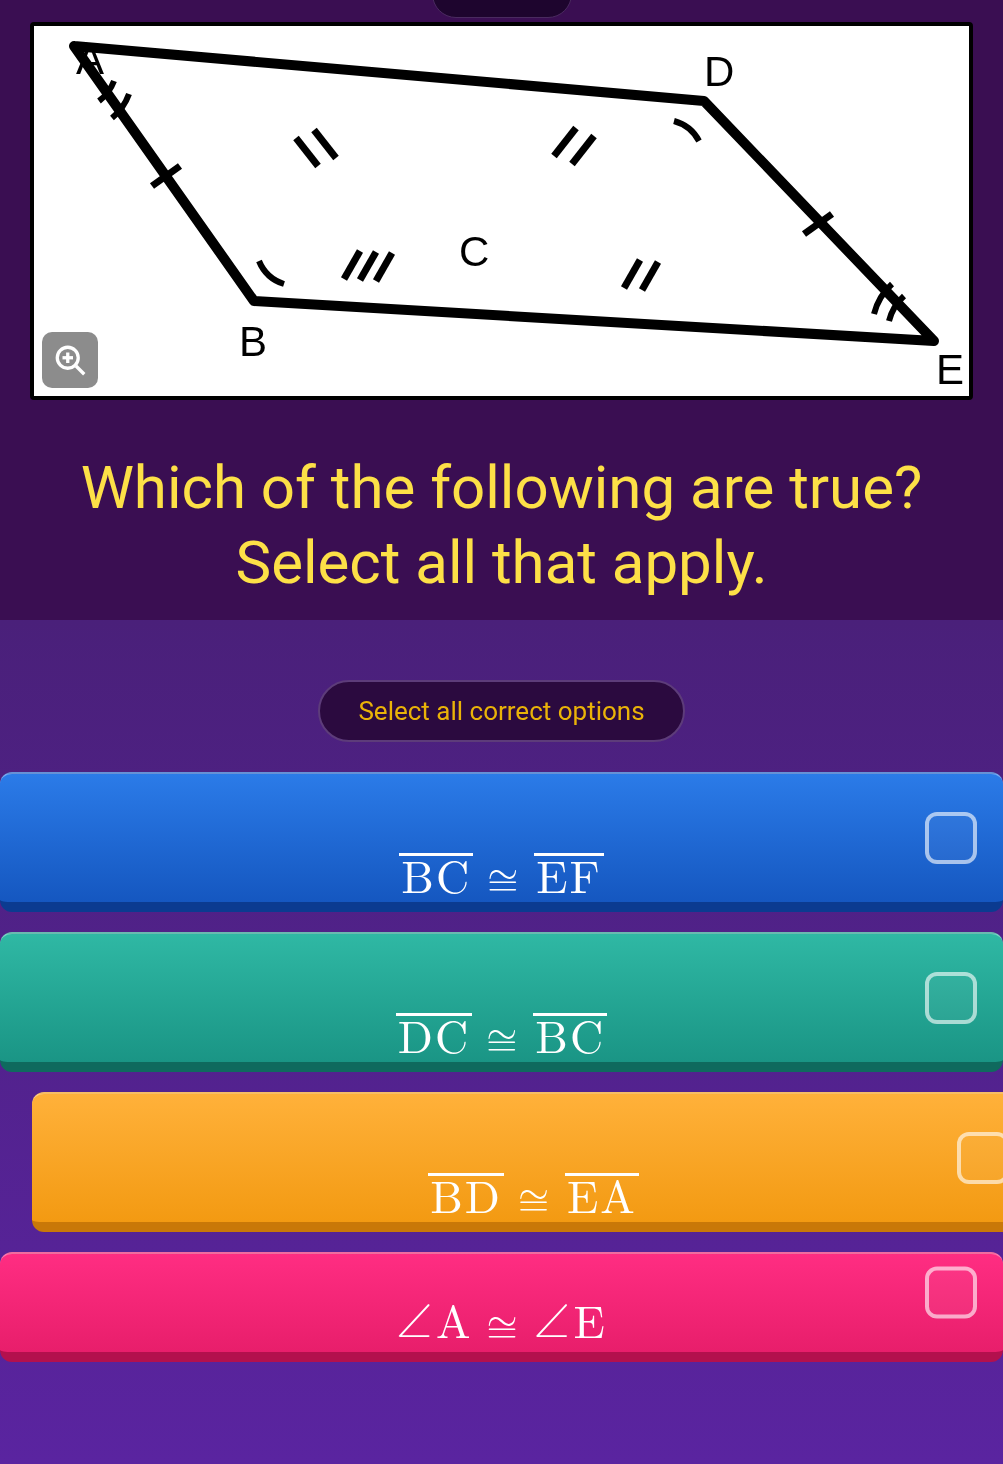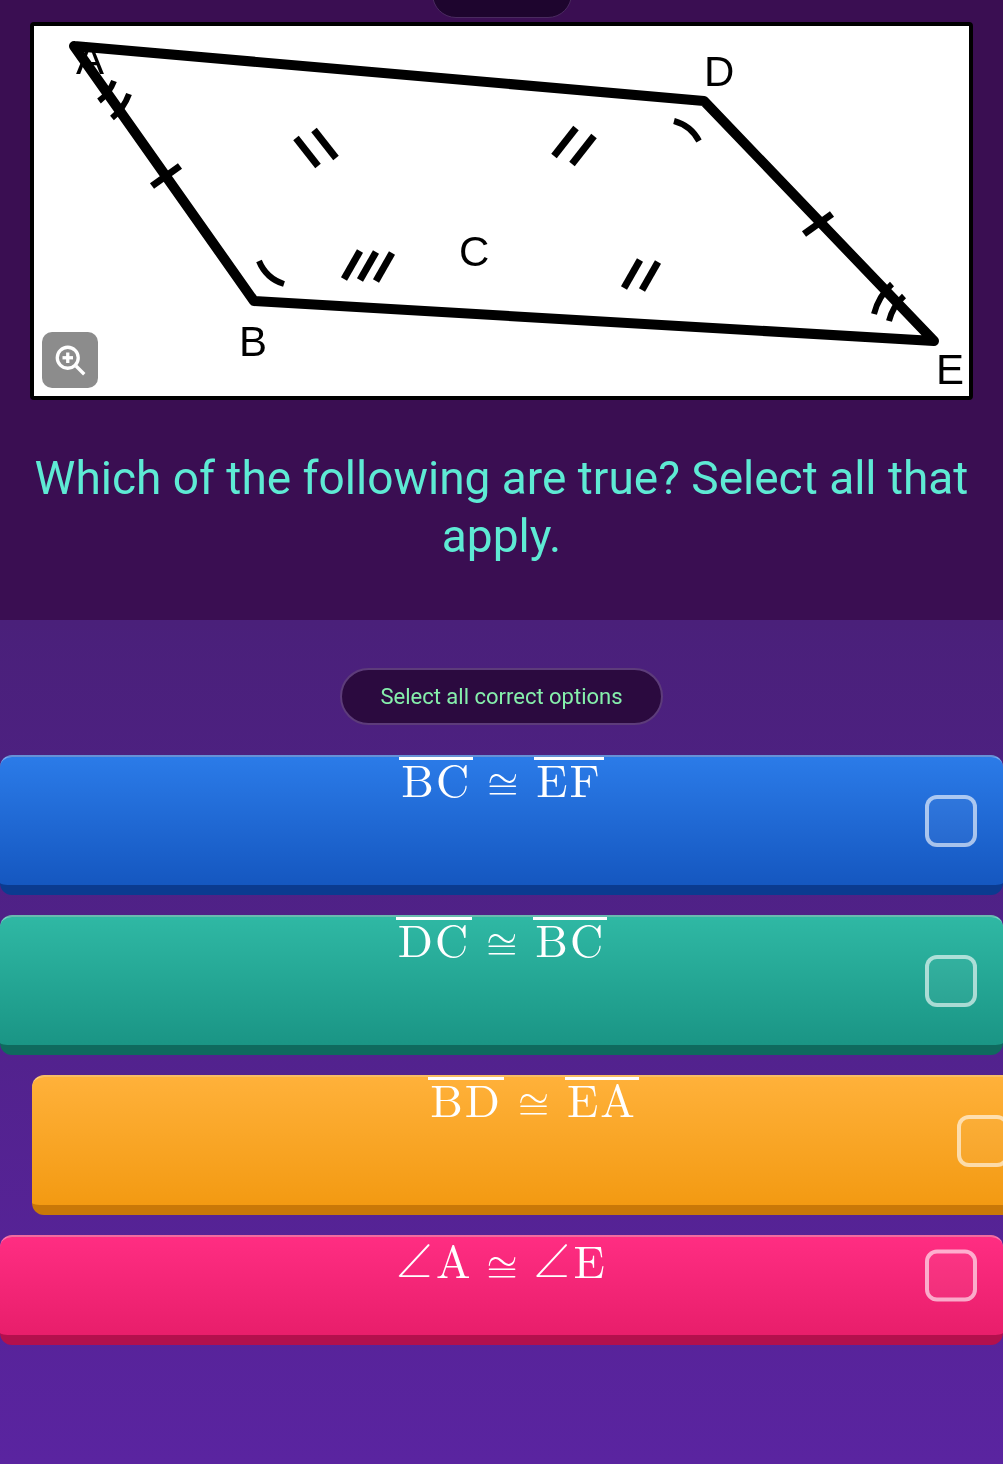--- a/index.html
+++ b/index.html
@@ -35,54 +35,54 @@
     display: flex; align-items: center; justify-content: center;
     cursor: pointer;
   }
   .zoom-btn svg { width: 36px; height: 36px; }
 
   
   .question {
     position: absolute;
     left: 0; top: 450px;
     width: 100%; padding: 0 30px;
-    color: #5eead4;
-    font-size: 46px;
+    color: #fde047;
+    font-size: 60px;
     text-align: center;
     line-height: 1.25;
     font-weight: 400;
   }
 
   
   .lower {
     position: absolute;
     left: 0; top: 620px; right: 0; bottom: 0;
     background: linear-gradient(#4a207a, #5a24a0);
     padding-top: 48px;
   }
   .instr-pill {
     display: block;
     width: fit-content;
-    margin: 0 auto 30px auto;
+    margin: 12px auto 30px auto;
     padding: 14px 38px;
     border-radius: 999px;
     background: #2b0a3f;
     border: 2px solid #5d3c7a;
-    color: #86efac;
-    font-size: 22px;
+    color: #eab308;
+    font-size: 26px;
   }
 
   .options { display: flex; flex-direction: column; gap: 20px; padding: 0; }
   .opt {
     position: relative;
     width: 100%;
     height: 140px;
     border-radius: 12px;
     display: flex;
-    align-items: flex-start;
+    align-items: flex-end;
     justify-content: center;
     cursor: pointer;
     border-top: 2px solid rgba(255,255,255,0.35);
   }
   .opt .chk {
     position: absolute;
     right: 26px; top: 50%; transform: translateY(-50%);
     width: 52px; height: 52px;
     border-radius: 12px;
     border: 4px solid rgba(255,255,255,0.6);

